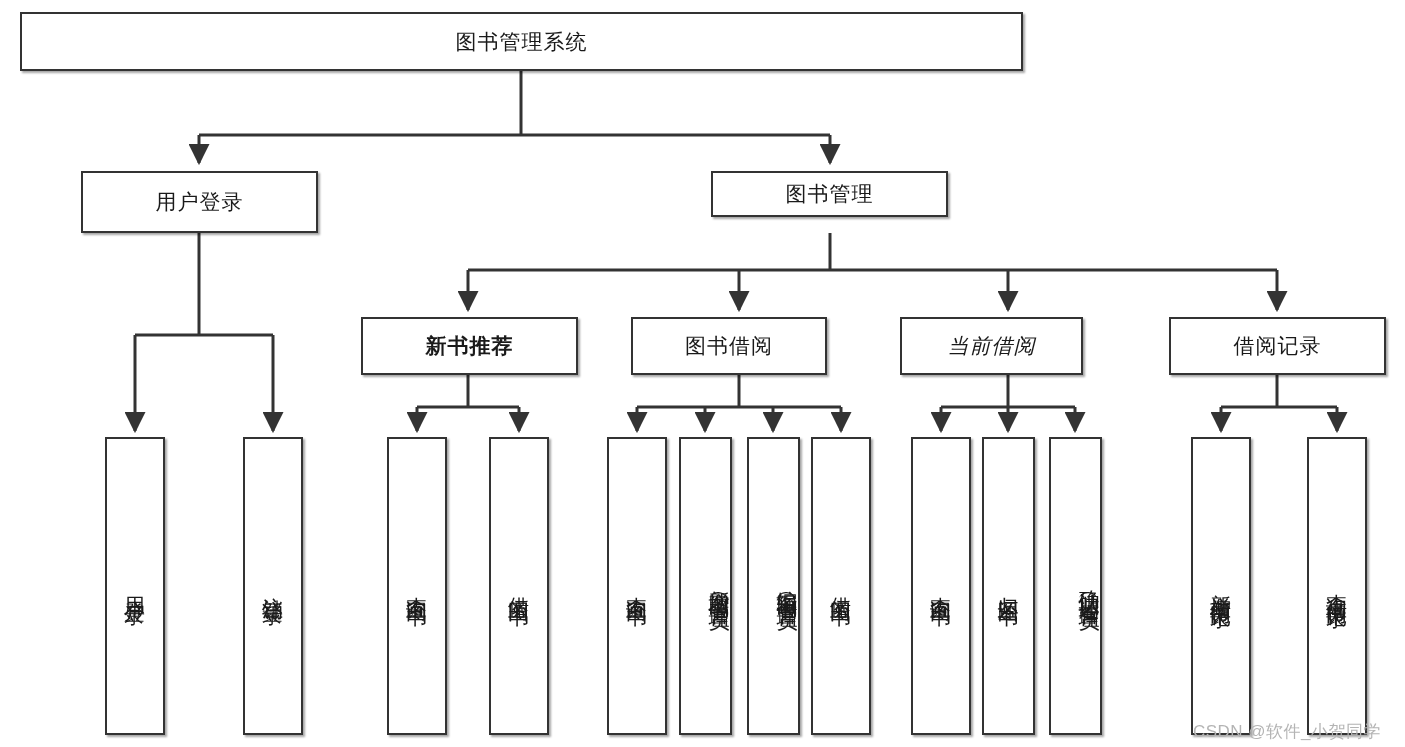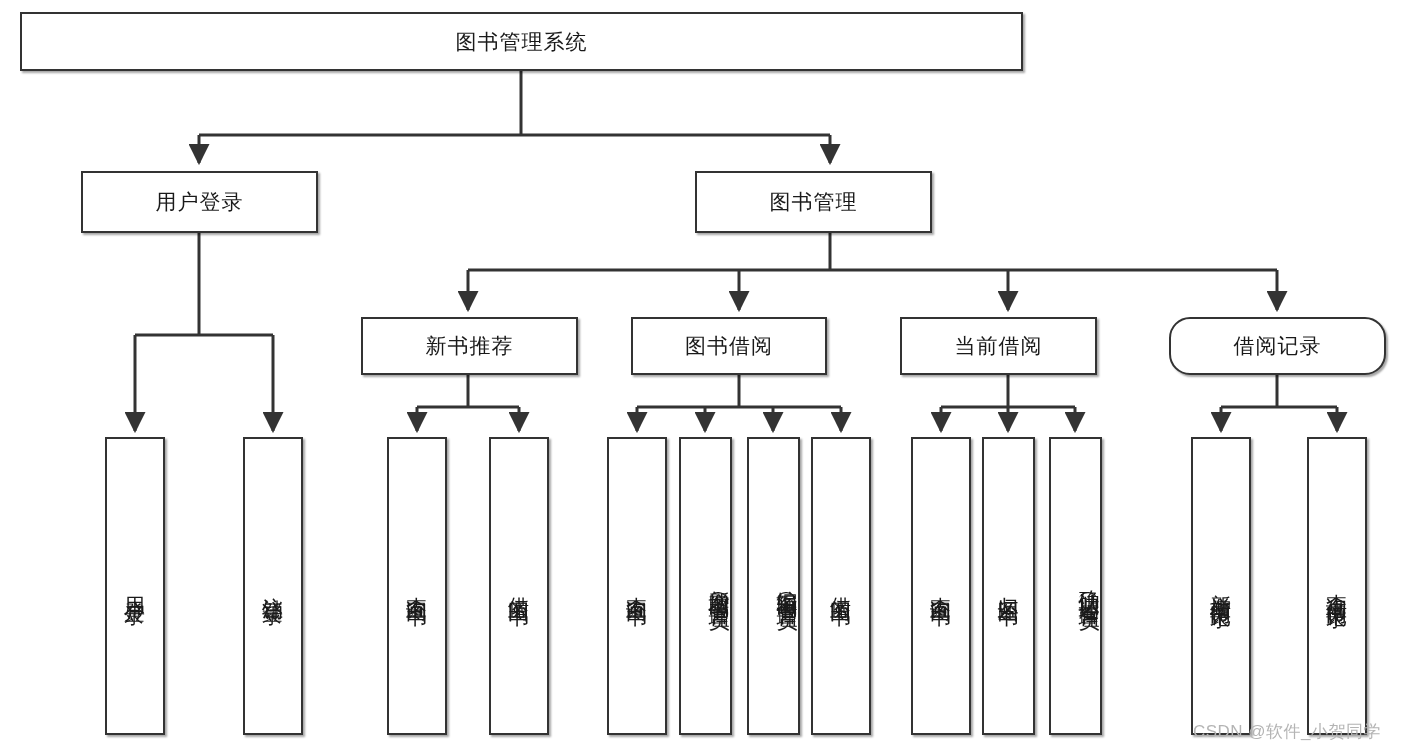--- a/index.html
+++ b/index.html
@@ -120,34 +120,34 @@
     </g>
   </svg>
 
   <div class="node horiz" style="left:20px; top:12px; width:1003px; height:59px;">
     <span class="lbl">图书管理系统</span>
   </div>
 
   <div class="node horiz" style="left:81px; top:171px; width:237px; height:62px;">
     <span class="lbl">用户登录</span>
   </div>
-  <div class="node horiz" style="left:695px; top:171px; width:237px; height:62px;">
+  <div class="node horiz" style="left:711px; top:171px; width:237px; height:46px;">
     <span class="lbl">图书管理</span>
   </div>
 
-  <div class="node horiz" style="left:361px; top:317px; width:217px; height:58px;">
+  <div class="node horiz" style="left:361px; top:317px; width:217px; height:58px;font-weight:bold;">
     <span class="lbl">新书推荐</span>
   </div>
   <div class="node horiz" style="left:631px; top:317px; width:196px; height:58px;">
     <span class="lbl">图书借阅</span>
   </div>
-  <div class="node horiz" style="left:900px; top:317px; width:197px; height:58px;">
+  <div class="node horiz" style="left:900px; top:317px; width:183px; height:58px;font-style:italic;">
     <span class="lbl">当前借阅</span>
   </div>
-  <div class="node horiz" style="left:1169px; top:317px; width:217px; height:58px;border-radius:21px;">
+  <div class="node horiz" style="left:1169px; top:317px; width:217px; height:58px;">
     <span class="lbl">借阅记录</span>
   </div>
 
   <div class="node vert" style="left:105px; top:437px; width:60px; height:298px;">
     <span class="lbl">用户登录</span>
   </div>
   <div class="node vert" style="left:243px; top:437px; width:60px; height:298px;">
     <span class="lbl">注销登录</span>
   </div>
 

